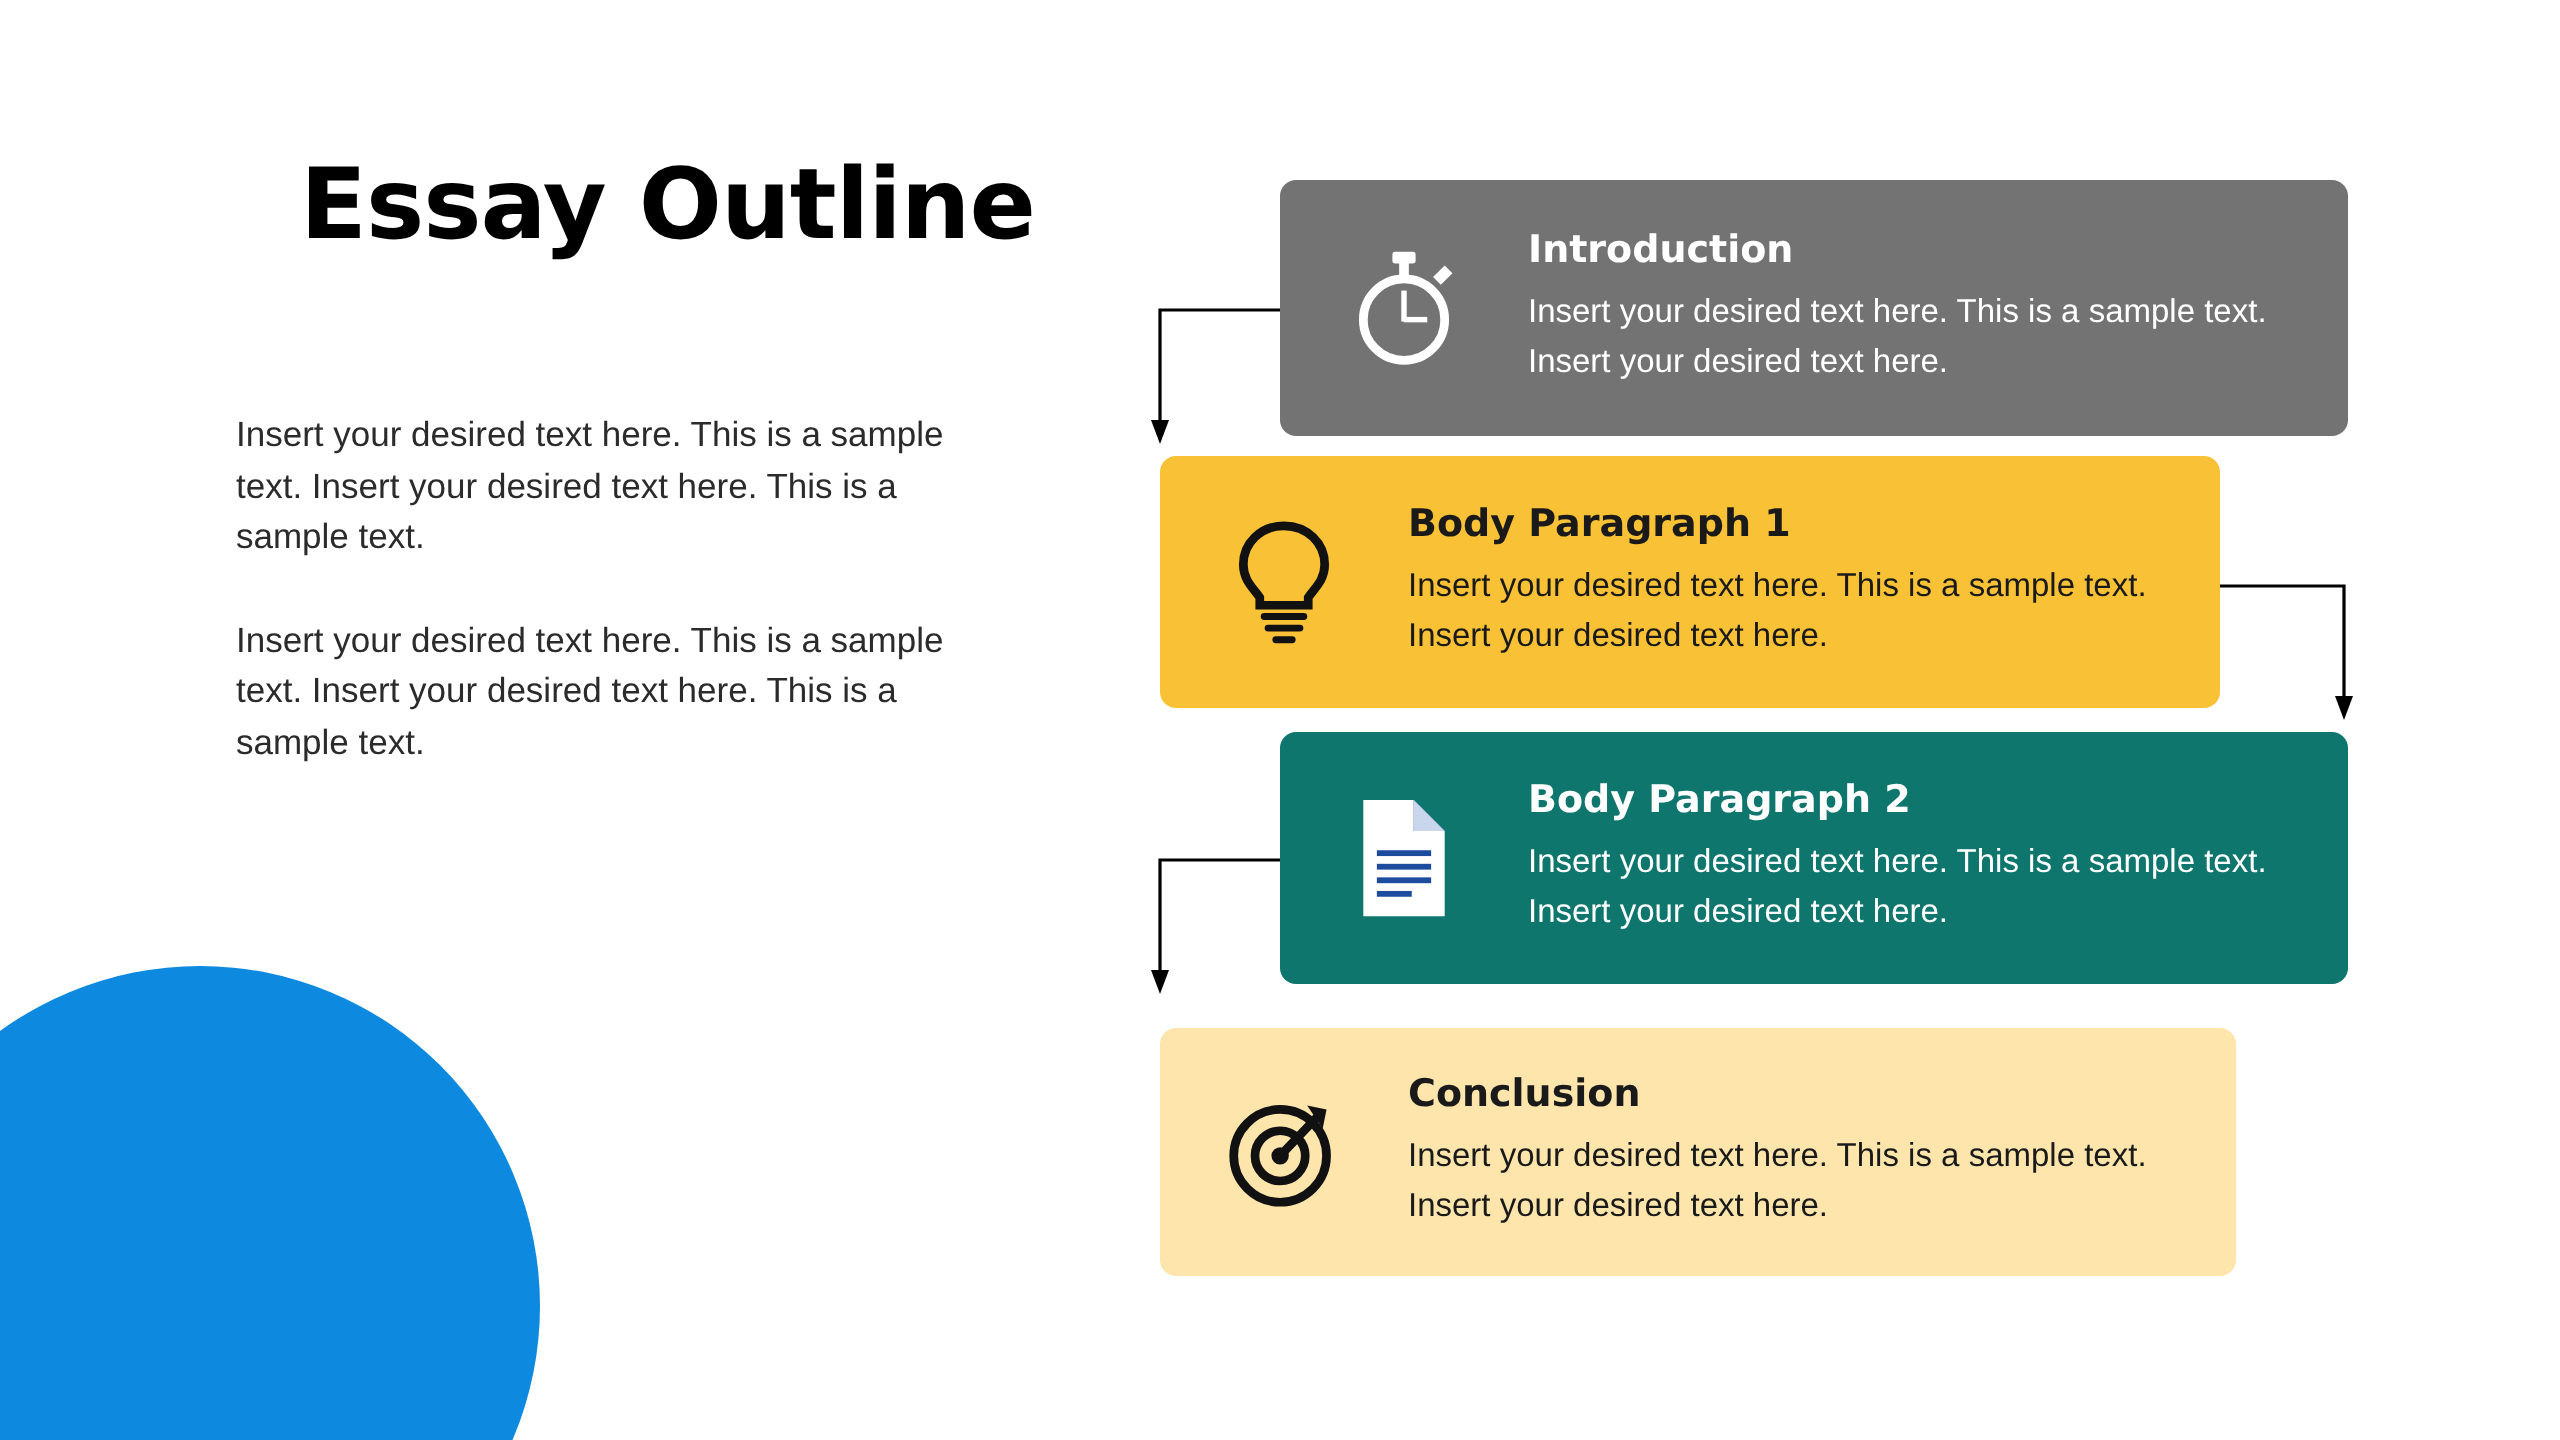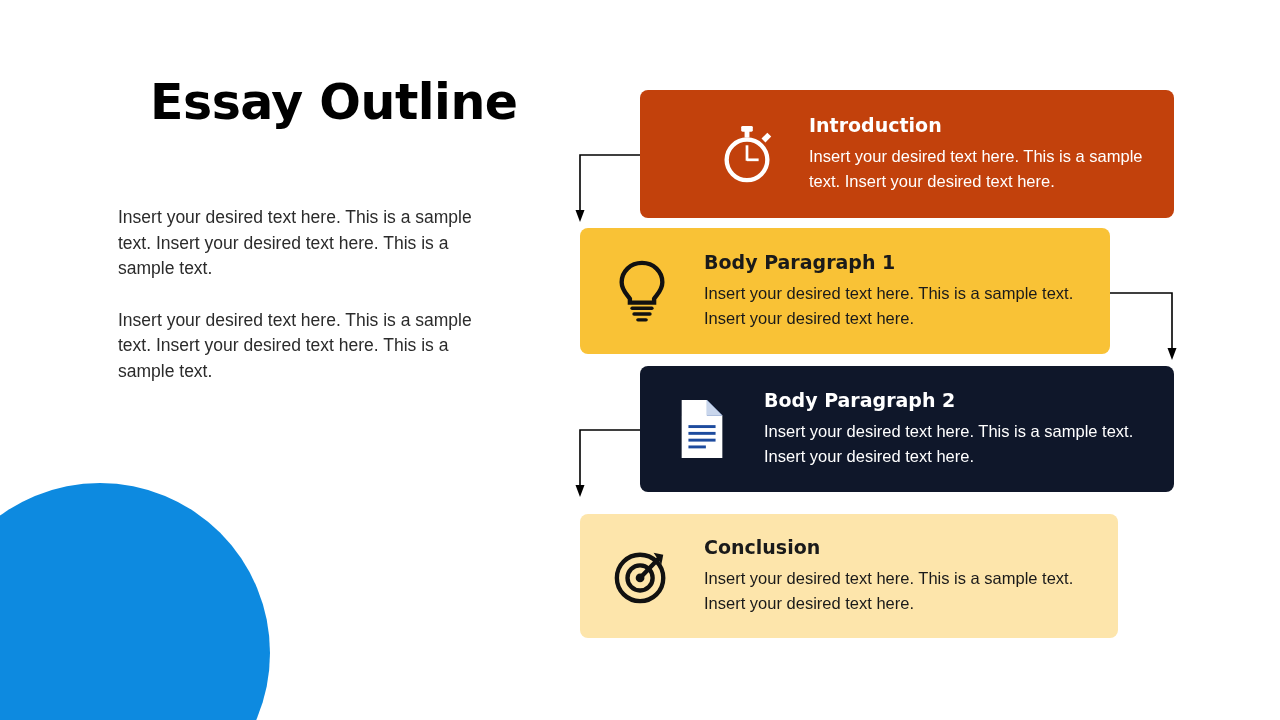--- a/index.html
+++ b/index.html
@@ -68,34 +68,33 @@
     margin-bottom: 8px;
     font-family: "DejaVu Sans", sans-serif;
   }
   .card p {
     font-size: 16.5px;
     line-height: 25px;
   }
 
   #card-intro {
     left: 640px; top: 90px; width: 534px; height: 128px;
-    background: #c2410c;
-    padding-left: 45px;
+    background: #737373;
   }
   #card-intro h3, #card-intro p { color: #ffffff; }
 
   #card-body1 {
     left: 580px; top: 228px; width: 530px; height: 126px;
     background: #f9c236;
   }
   #card-body1 h3, #card-body1 p { color: #1a1a1a; }
 
   #card-body2 {
     left: 640px; top: 366px; width: 534px; height: 126px;
-    background: #0f172a;
+    background: #0f766e;
   }
   #card-body2 h3, #card-body2 p { color: #ffffff; }
 
   #card-conclusion {
     left: 580px; top: 502px; width: 538px; height: 124px;
     background: #fde5ab;
     margin-top: 12px;
   }
   #card-conclusion h3, #card-conclusion p { color: #1a1a1a; }
 

